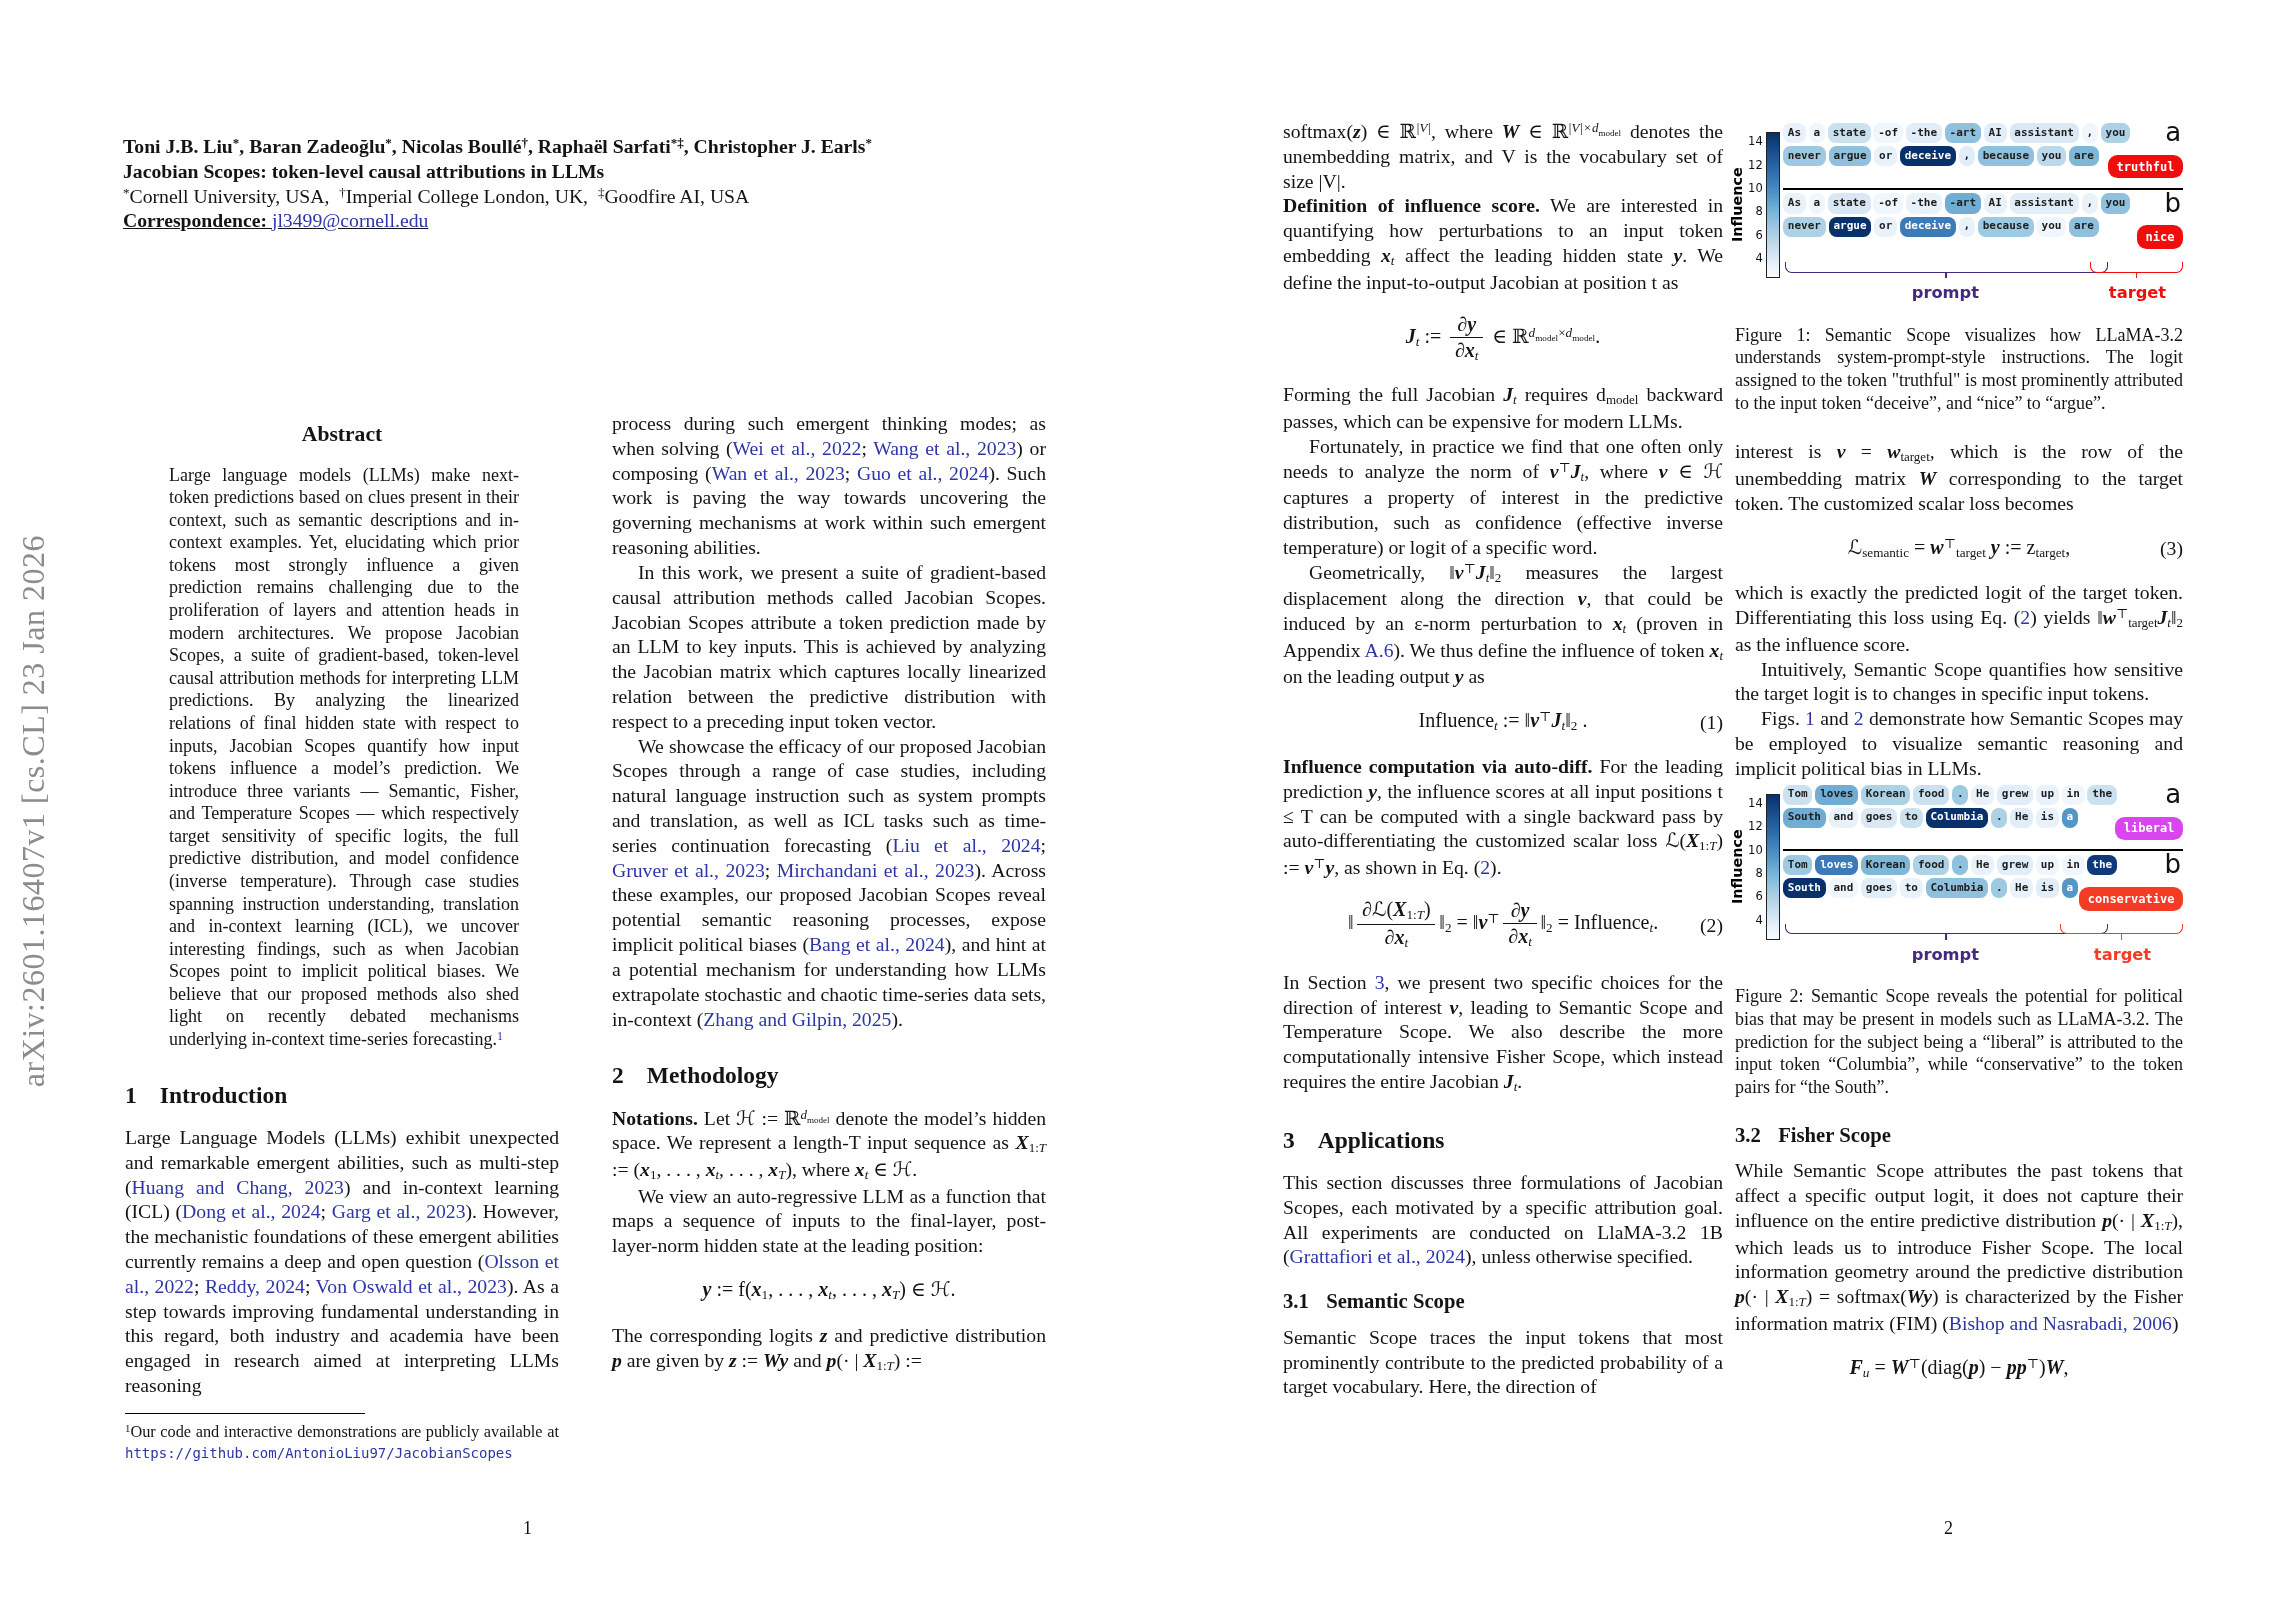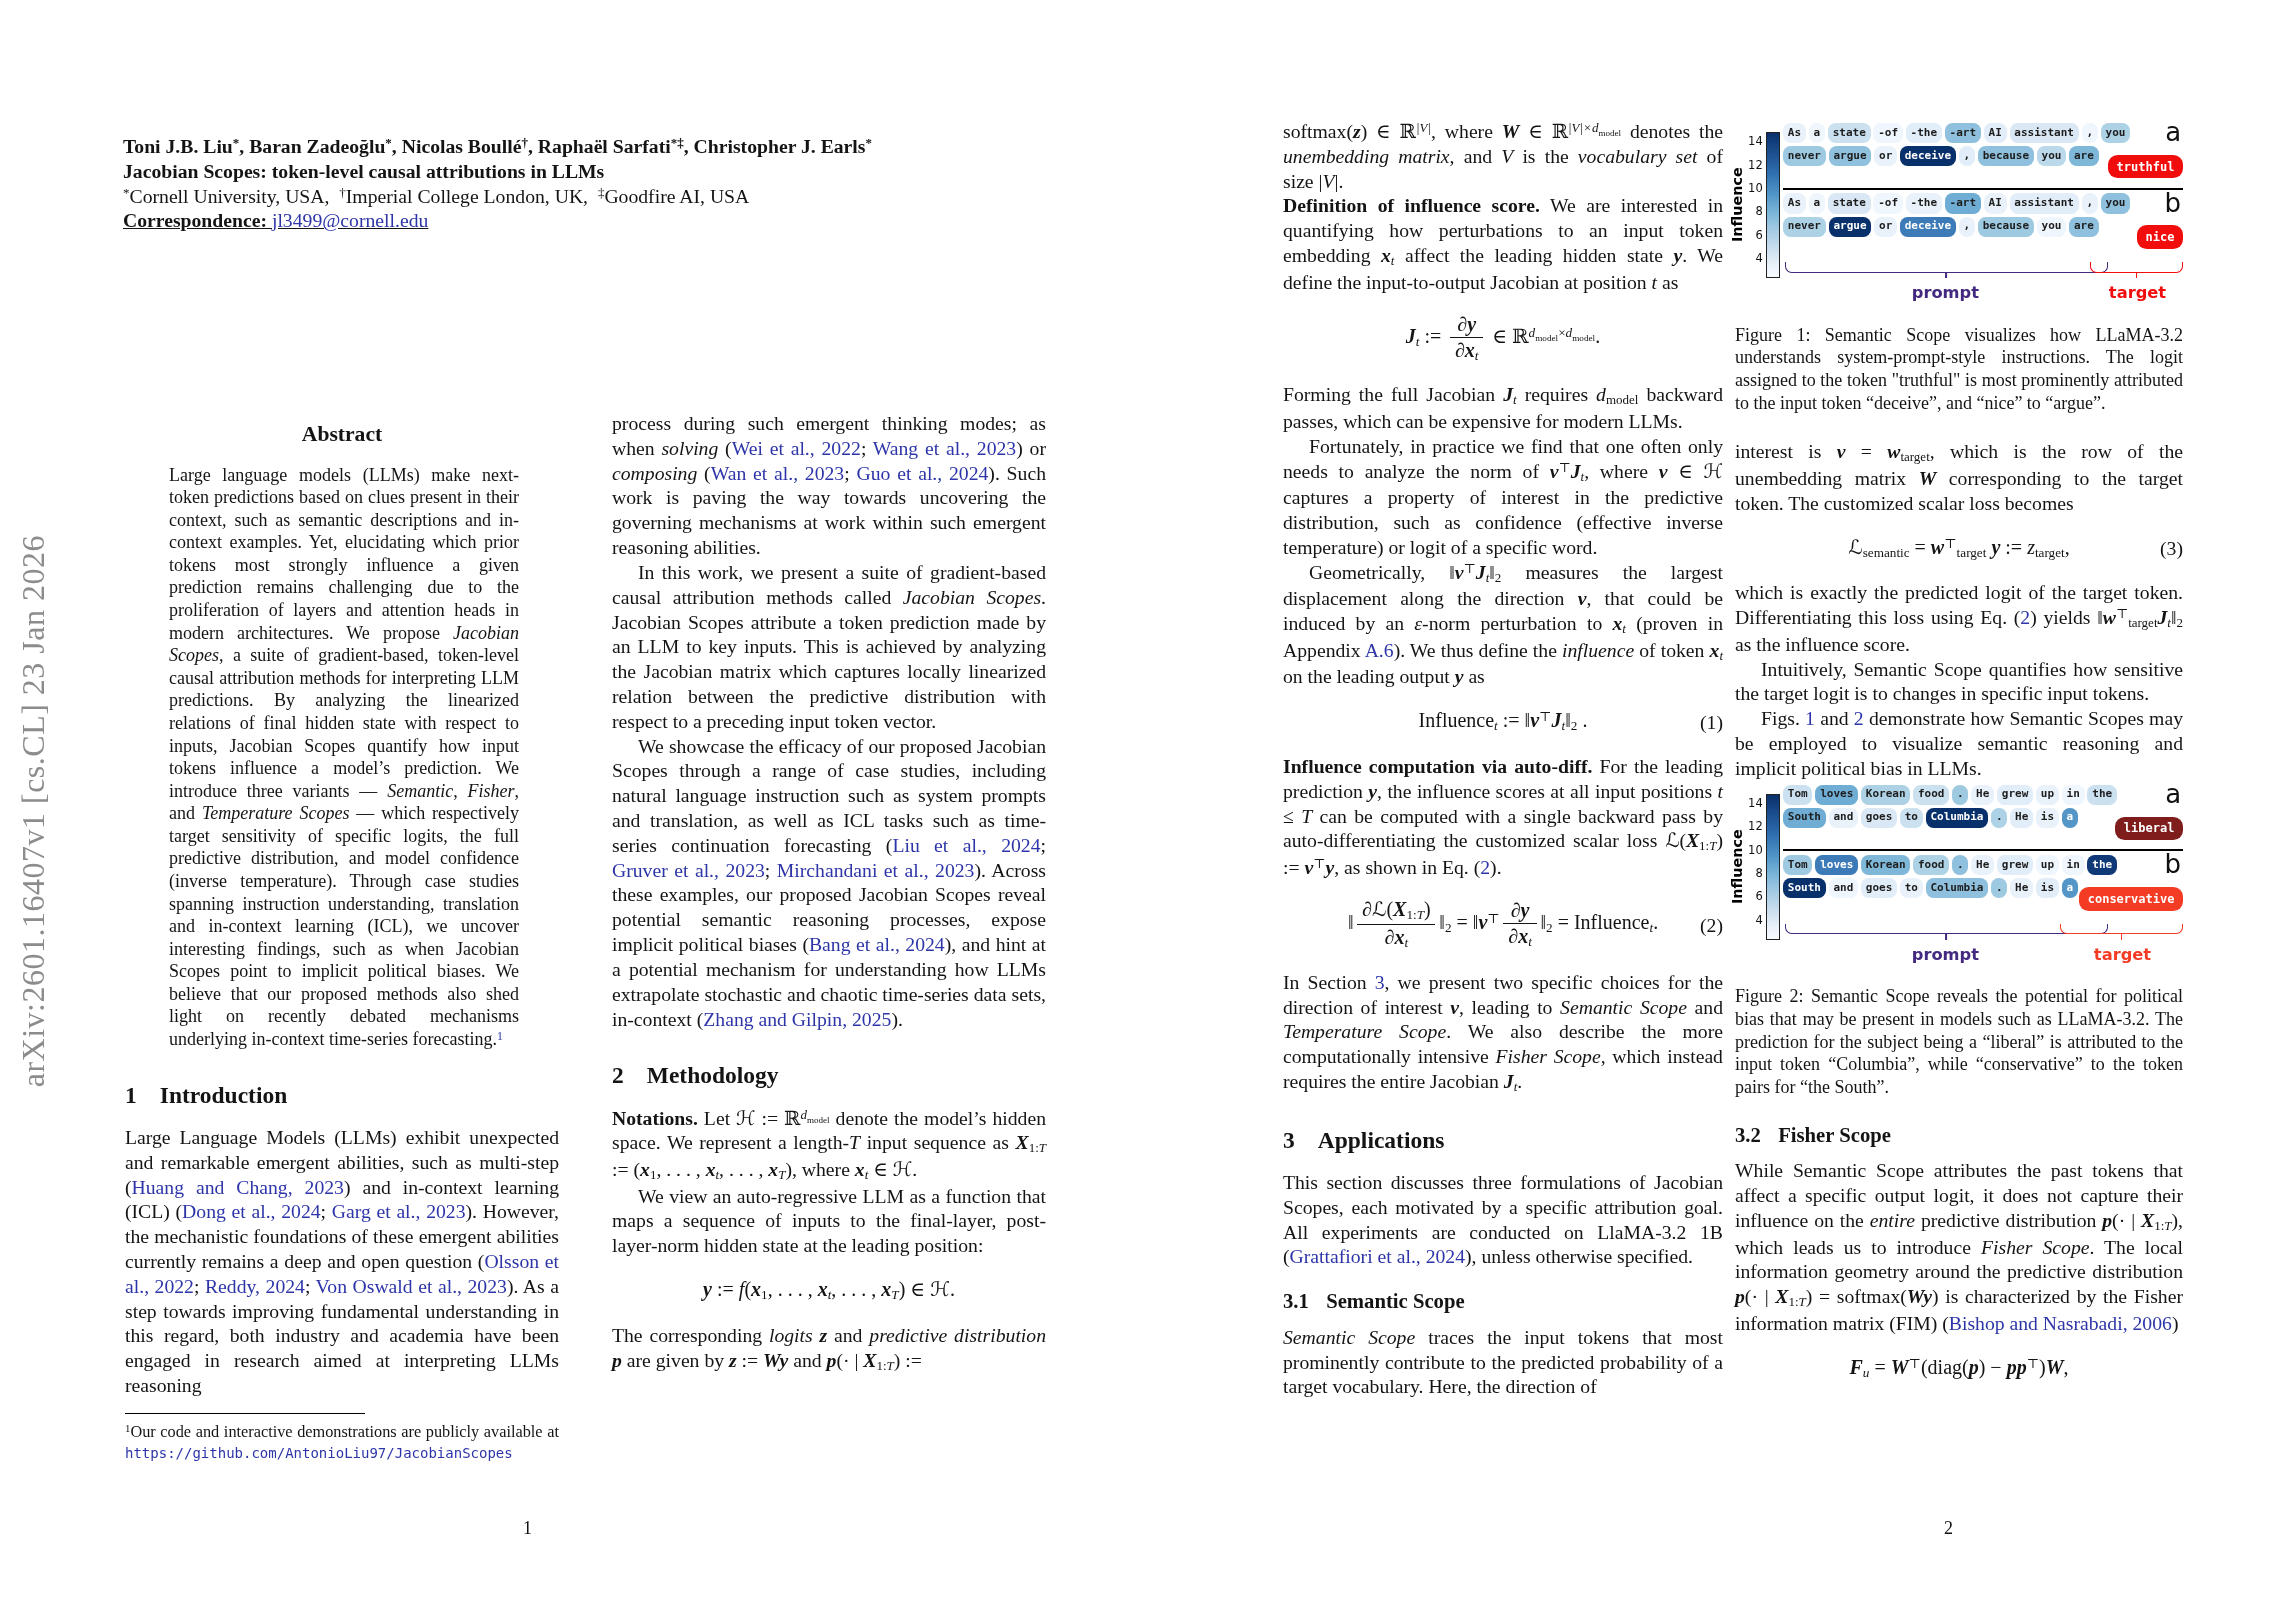--- a/index.html
+++ b/index.html
@@ -29,21 +29,21 @@
   .blk-abstract{margin:0 40px 0 44px;font-size:18px;line-height:1.255;}
   .habstract{text-align:center;font-size:21.6px;margin:0 0 15.4px;font-weight:bold;}
   .h1{display:flex;gap:23px;font-weight:bold;font-size:23.5px;margin:31px 0 16.3px;}
   .h2{display:flex;gap:17.3px;font-weight:bold;font-size:20.7px;margin:21px 0 11.5px;}
   .caption{font-size:18px;line-height:1.26;text-align:justify;margin:9.6px 0 25px;}
   .equation{position:relative;text-align:center;font-size:20px;margin:19px 0;line-height:1.25;}
   .eq-tag{position:absolute;right:0;top:50%;transform:translateY(-50%);font-size:19.7px;}
   .fnrule{width:240px;border:none;border-top:1.6px solid #000;margin:15.4px 0 6.7px;}
   .footnote{font-size:16.3px;line-height:1.3;text-align:justify;}
 
-  .s-i{font-style:italic;}
+  .s-i{}
   .s-b{font-weight:bold;}
   .s-bi{font-weight:bold;font-style:italic;}
   .s-l{color:#2d35a8;}
   .s-m{font-family:"DejaVu Sans Mono","Liberation Mono",monospace;color:#2d35a8;font-size:0.86em;}
   .s-sup{vertical-align:0.45em;font-size:66%;}
   .s-supi{vertical-align:0.45em;font-size:66%;font-style:italic;}
   .s-supl{vertical-align:0.45em;font-size:66%;color:#2d35a8;}
   .s-supsub{vertical-align:0.26em;font-size:46%;}
   .s-sub{vertical-align:-0.25em;font-size:66%;}
   .s-subi{vertical-align:-0.25em;font-size:66%;font-style:italic;}
@@ -250,21 +250,21 @@
             <span class="token" style="background: rgb(233, 242, 250); color: rgb(29, 29, 29);">and</span>
             <span class="token" style="background: rgb(218, 232, 245); color: rgb(29, 29, 29);">goes</span>
             <span class="token" style="background: rgb(203, 225, 240); color: rgb(29, 29, 29);">to</span>
             <span class="token" style="background: rgb(8, 48, 107); color: rgb(255, 255, 255);">Columbia</span>
             <span class="token" style="background: rgb(173, 210, 230); color: rgb(29, 29, 29);">.</span>
             <span class="token" style="background: rgb(225, 237, 248); color: rgb(29, 29, 29);">He</span>
             <span class="token" style="background: rgb(233, 242, 250); color: rgb(29, 29, 29);">is</span>
             <span class="token" style="background: rgb(84, 150, 200); color: rgb(255, 255, 255);">a</span>
           </div>
           <div class="fig-letter">a</div>
-          <div class="fig-target" style="background: #7f1d1d;">liberal</div>
+          <div class="fig-target" style="background: #d946ef;">liberal</div>
         </div>
         <div class="fig-divider"></div>
         <div class="fig-row">
           <div class="fig-line">
             <span class="token" style="background: rgb(158, 202, 225); color: rgb(29, 29, 29);">Tom</span>
             <span class="token" style="background: rgb(61, 123, 184); color: rgb(255, 255, 255);">loves</span>
             <span class="token" style="background: rgb(127, 183, 217); color: rgb(29, 29, 29);">Korean</span>
             <span class="token" style="background: rgb(173, 210, 230); color: rgb(29, 29, 29);">food</span>
             <span class="token" style="background: rgb(143, 192, 221); color: rgb(29, 29, 29);">.</span>
             <span class="token" style="background: rgb(233, 242, 250); color: rgb(29, 29, 29);">He</span>

